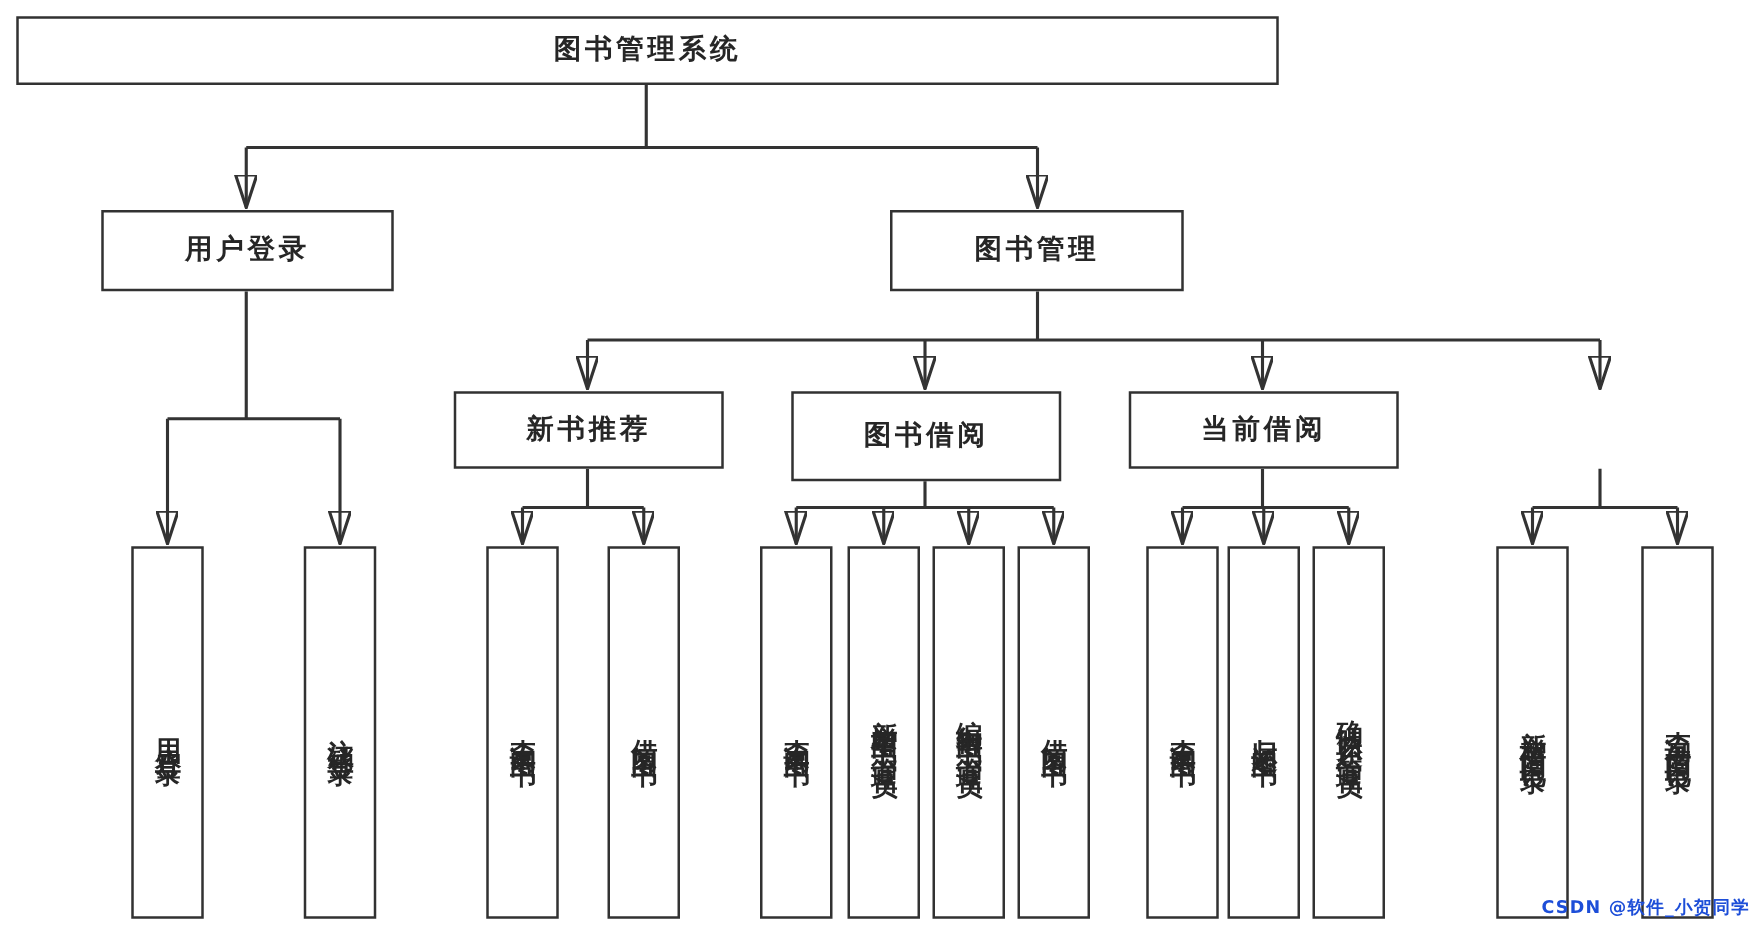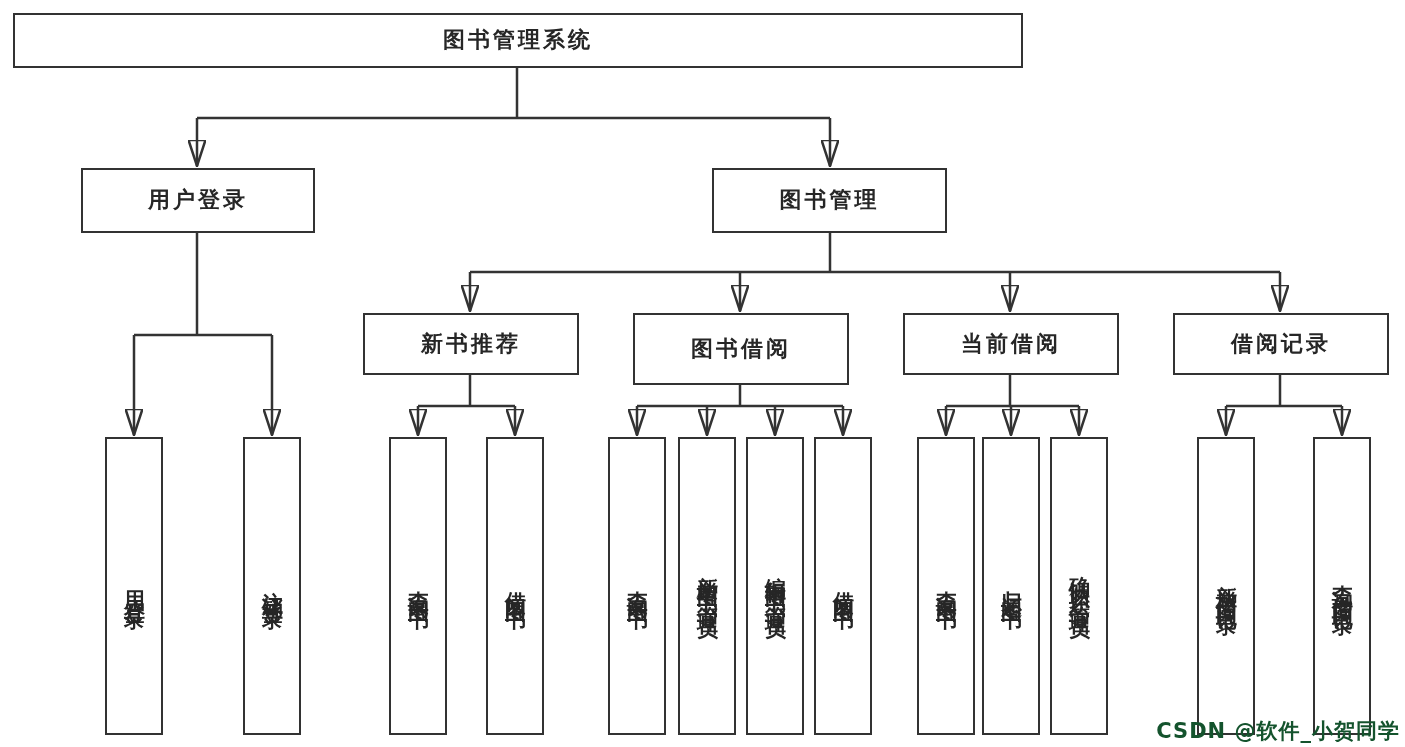--- a/index.html
+++ b/index.html
@@ -37,23 +37,23 @@
     text-orientation: mixed;
     font-size: 21px;
     letter-spacing: 6px;
     padding: 6px 0;
   }
   .watermark {
     position: absolute;
     right: 5px;
     top: 717px;
     z-index: 3;
-    font-size: 21px;
+    font-size: 14px;
     letter-spacing: 1px;
-    color: #14532d;
+    color: #1d4ed8;
     font-weight: 600;
     white-space: nowrap;
     text-align: center;
   }
 </style>
 </head>
 <body>
 
 <div class="stage">
 
@@ -113,21 +113,20 @@
   </svg>
 
   <div class="node h" style="left:13px; top:13px; width:1010px; height:55px;">图书管理系统</div>
 
   <div class="node h" style="left:81px; top:168px; width:234px; height:65px;">用户登录</div>
   <div class="node h" style="left:363px; top:313px; width:216px; height:62px;">新书推荐</div>
 
   <div class="node h" style="left:712px; top:168px; width:235px; height:65px;">图书管理</div>
   <div class="node h" style="left:633px; top:313px; width:216px; height:72px;">图书借阅</div>
   <div class="node h" style="left:903px; top:313px; width:216px; height:62px;">当前借阅</div>
-  <div class="node h" style="left:1173px; top:313px; width:216px; height:62px;">借阅记录</div>
 
   <div class="node v" style="left:105px; top:437px; width:58px; height:298px;">用户登录</div>
   <div class="node v" style="left:243px; top:437px; width:58px; height:298px;">注销登录</div>
 
   <div class="node v" style="left:389px; top:437px; width:58px; height:298px;">查询图书</div>
   <div class="node v" style="left:486px; top:437px; width:58px; height:298px;">借阅图书</div>
 
   <div class="node v" style="left:608px; top:437px; width:58px; height:298px;">查询图书</div>
   <div class="node v" style="left:678px; top:437px; width:58px; height:298px;">新增图书（管理员）</div>
   <div class="node v" style="left:746px; top:437px; width:58px; height:298px;">编辑图书（管理员）</div>

